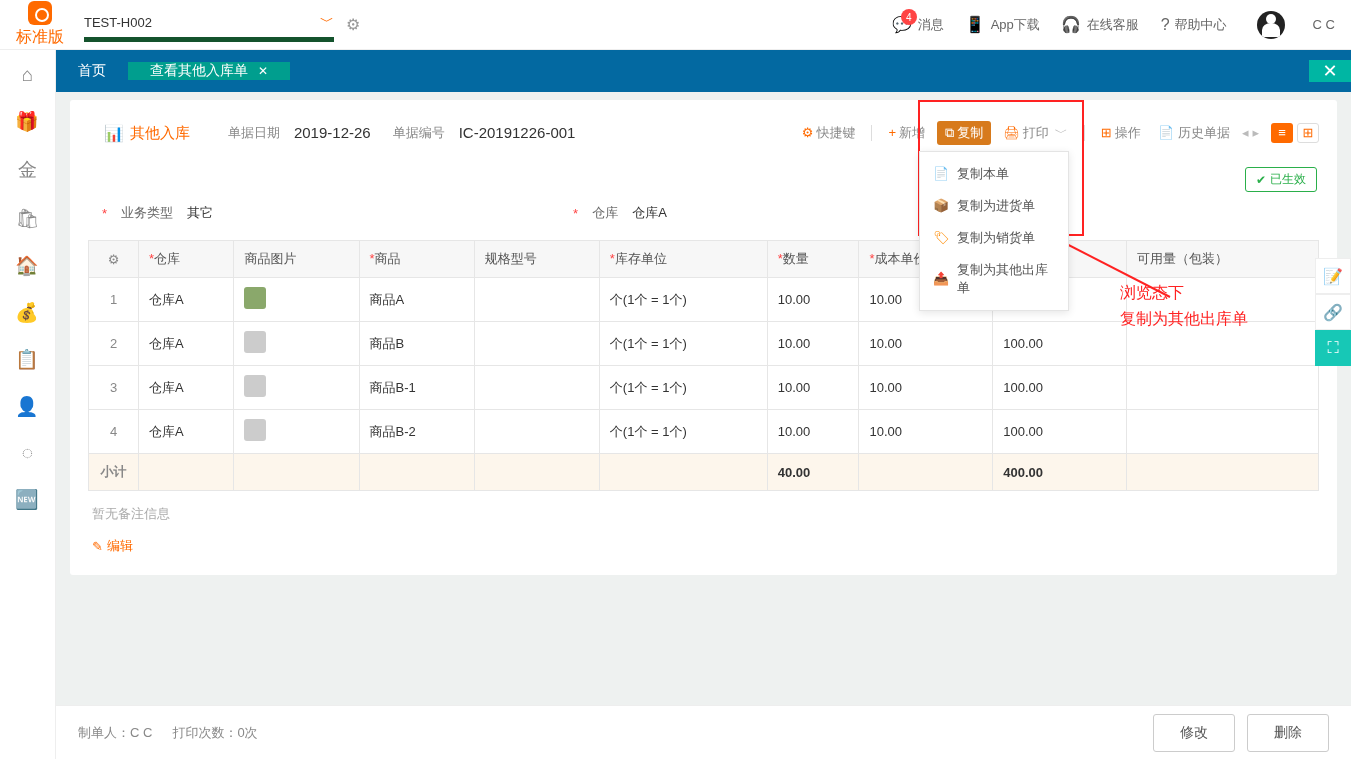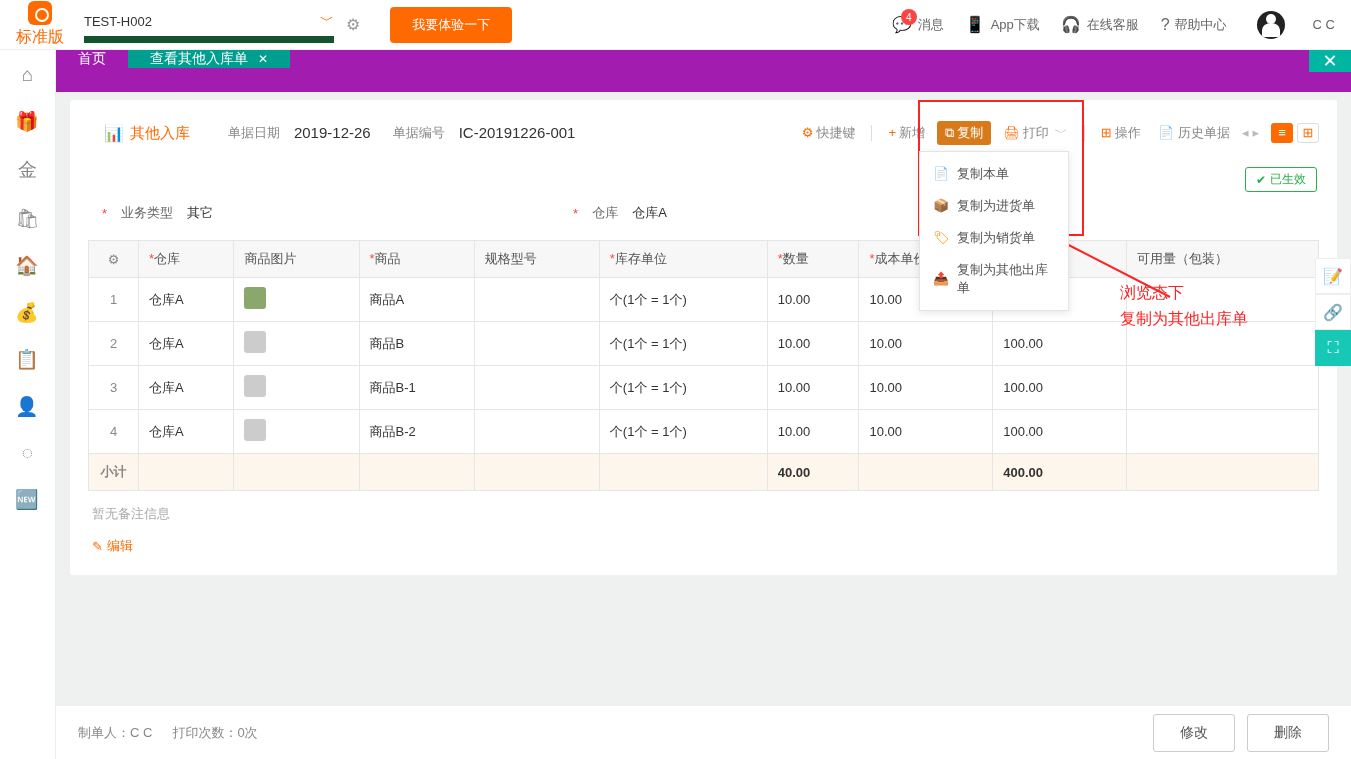--- a/index.html
+++ b/index.html
@@ -4,41 +4,41 @@
 <style>
 * { margin: 0; padding: 0; box-sizing: border-box; }
 body { font-family: "Microsoft YaHei", Arial, sans-serif; font-size: 13px; color: #333; background: #f5f5f5; width: 1351px; height: 759px; overflow: hidden; position: relative; }
 
 
 .top-header { height: 50px; background: #fff; display: flex; align-items: center; padding: 0 16px; border-bottom: 1px solid #eee; }
 .logo { display: flex; flex-direction: column; align-items: center; margin-right: 20px; }
 .logo-icon { width: 24px; height: 24px; background: #ff6a00; border-radius: 6px; position: relative; }
 .logo-icon::before { content: ''; position: absolute; top: 7px; left: 7px; width: 10px; height: 10px; border: 2px solid #fff; border-radius: 50%; }
 .logo-text { font-size: 16px; color: #ff6a00; margin-top: 2px; }
-.org-select { display: flex; align-items: center; width: 250px; border-bottom: 7px solid #14532d; padding: 6px 0; margin-right: 12px; }
+.org-select { display: flex; align-items: center; width: 250px; border-bottom: 5px solid #14532d; padding: 6px 0; margin-right: 12px; }
 .org-select-text { flex: 1; color: #333; }
 .org-select-chevron { color: #ff6a00; font-size: 14px; }
 .gear-top { color: #999; font-size: 16px; margin-right: 30px; }
 .experience-btn { background: #ff6a00; color: #fff; border: none; padding: 9px 22px; border-radius: 4px; font-size: 13px; }
 .top-spacer { flex: 1; }
 .top-actions { display: flex; align-items: center; gap: 22px; color: #666; }
 .top-action { display: flex; align-items: center; gap: 5px; cursor: pointer; position: relative; }
 .top-action .ico { font-size: 16px; }
 .badge { position: absolute; top: -6px; left: 8px; background: #f44; color: #fff; border-radius: 50%; width: 16px; height: 16px; font-size: 10px; display: flex; align-items: center; justify-content: center; }
 .avatar { width: 28px; height: 28px; border-radius: 50%; background: #222; position: relative; overflow: hidden; margin-left: 8px;}
 .avatar::after{content:'';position:absolute;bottom:2px;left:5px;width:18px;height:14px;background:#fff;border-radius:50% 50% 0 0;}
 .avatar::before{content:'';position:absolute;top:3px;left:9px;width:10px;height:10px;background:#fff;border-radius:50%;}
 .username { margin-left: 6px; }
 
 
 .left-sidebar { position: absolute; top: 50px; left: 0; bottom: 0; width: 56px; background: #fff; border-right: 1px solid #eee; display: flex; flex-direction: column; align-items: center; padding-top: 14px; gap: 24px; }
 .side-ico { font-size: 19px; color: #888; cursor: pointer; }
 
 
-.tab-bar { position: absolute; top: 50px; left: 56px; right: 0; height: 42px; background: #a21caf; display: flex; align-items: flex-start; }
+.tab-bar { position: absolute; top: 50px; left: 56px; right: 0; height: 42px; background: #0369a1; display: flex; align-items: center; }
 .tab { display: flex; align-items: center; padding: 0 22px; color: #fff; font-size: 14px; cursor: pointer; }
 .tab.active { background: #009e8e; }
 .tab .close { margin-left: 10px; font-size: 12px; }
 .tab-close-all { margin-left: auto; width: 42px; display: flex; align-items: center; justify-content: center; color: #fff; cursor: pointer; font-size: 18px; background: #00b6a3;}
 
 
 .main { position: absolute; top: 92px; left: 56px; right: 0; bottom: 0; background: #eef1f0; padding: 8px 14px 0 14px; }
 .card { background: #fff; border-radius: 3px; position: relative; }
 .doc-header { display: flex; align-items: center; padding: 12px 18px 0 18px; gap: 8px; }
 .doc-tab { display: inline-flex; align-items: center; gap: 6px; padding: 10px 16px; border-top:2px solid #fff; color: #ff6a00; font-size: 15px; position:relative; }
@@ -111,21 +111,20 @@
 <div class="top-header">
   <div class="logo">
     <div class="logo-icon"></div>
     <div class="logo-text">标准版</div>
   </div>
   <div class="org-select">
     <span class="org-select-text">TEST-H002</span>
     <span class="org-select-chevron">﹀</span>
   </div>
   <span class="gear-top">⚙</span>
-  <button class="experience-btn">我要体验一下</button>
   <div class="top-spacer"></div>
   <div class="top-actions">
     <div class="top-action">
       <span class="ico">💬</span>
       <span>消息</span>
       <span class="badge">4</span>
     </div>
     <div class="top-action">
       <span class="ico">📱</span>
       <span>App下载</span>

